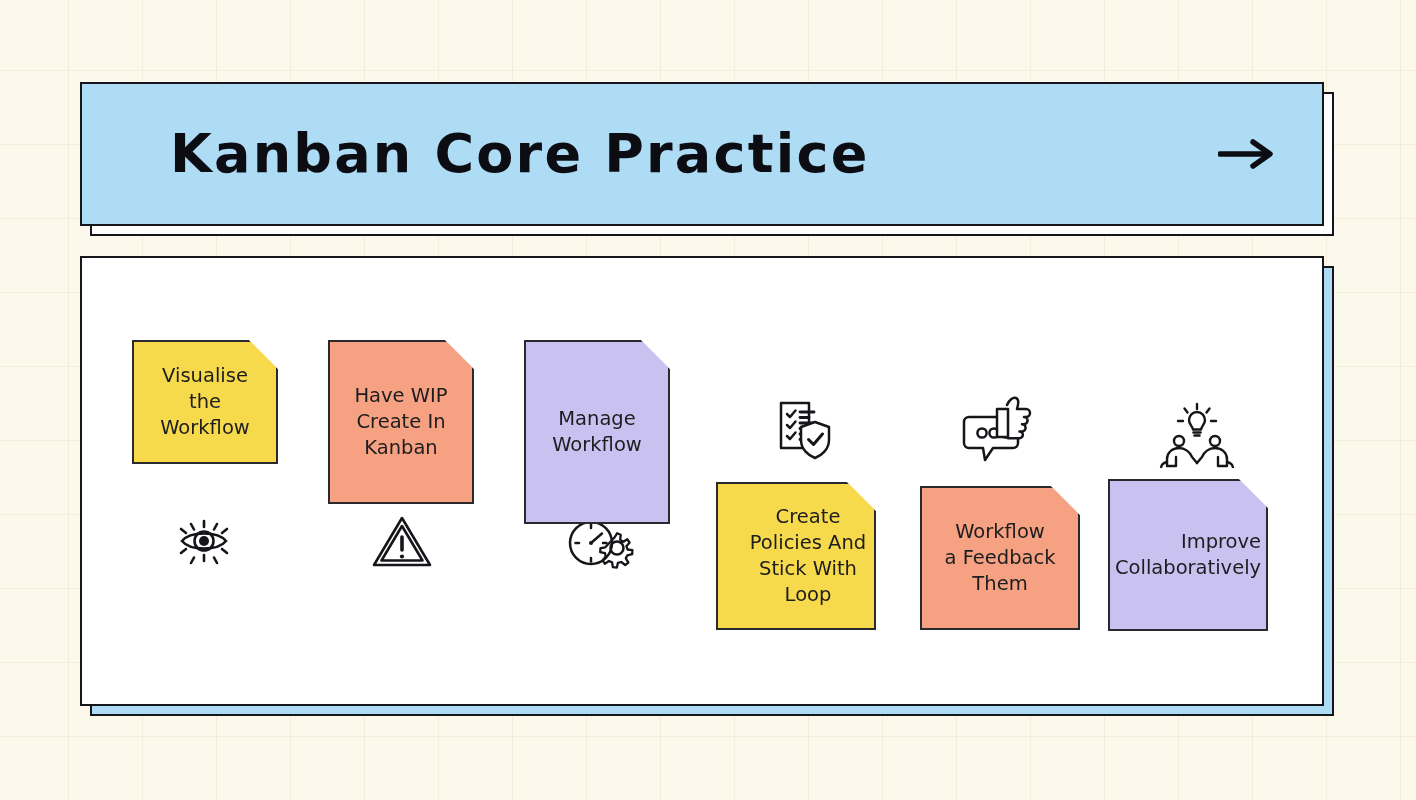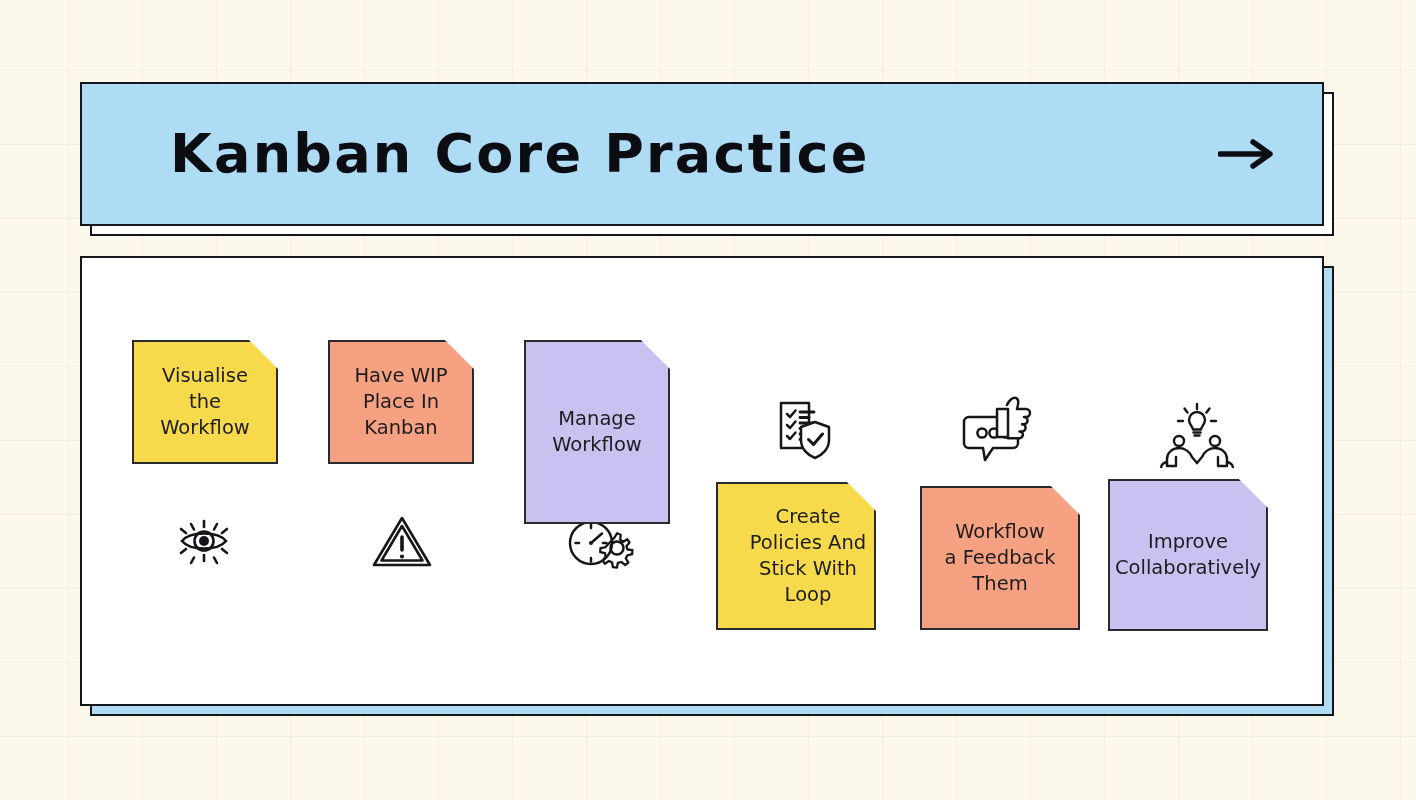--- a/index.html
+++ b/index.html
@@ -178,24 +178,24 @@
   <div class="cell-icon" style="left:304px; top:505px; height:72px;">
     <svg width="72" height="72" viewBox="0 0 72 72">
       <g stroke="#15161a" stroke-width="2.6" fill="none" stroke-linejoin="round" stroke-linecap="round">
         <path d="M36 13 L64 60 H8 Z"></path>
         <path d="M36 21 L56.5 55.5 H15.5 Z"></path>
         <path d="M36 32 V45" stroke-width="3.6"></path>
         <circle cx="36" cy="51.5" r="2.1" fill="#15161a" stroke="none"></circle>
       </g>
     </svg>
   </div>
-  <div class="note" style="left:328px; top:340px; height:124px; background:#F5A182;">
+  <div class="note" style="left:328px; top:340px; height:164px; background:#F5A182;">
     <span class="note-inner">
       <span>Have WIP</span><br>
-      <span>Place In</span><br>
+      <span>Create In</span><br>
       <span>Kanban</span>
     </span>
   </div>
 
   <div class="cell-icon" style="left:500px; top:503px; height:76px;">
     <svg width="80" height="76" viewBox="0 0 80 76">
       <g stroke="#15161a" stroke-width="2.5" fill="none" stroke-linecap="round" stroke-linejoin="round">
         <circle cx="33" cy="40" r="21"></circle>
         <path d="M29.5 16.5 h7" stroke-width="2.8"></path>
         <path d="M33 16.5 v2.5"></path>
@@ -279,20 +279,20 @@
         <circle cx="64" cy="45" r="5"></circle>
         <path d="M28 52 c-7 0 -12 5 -12 11 v7 h9 v-9"></path>
         <path d="M64 52 c7 0 12 5 12 11 v7 h-9 v-9"></path>
         <path d="M28 52 c6 0 11 4 13 9 l5 6"></path>
         <path d="M64 52 c-6 0 -11 4 -13 9 l-5 6"></path>
         <path d="M16 66 c-4 1 -6 3 -6 6"></path>
         <path d="M76 66 c4 1 6 3 6 6"></path>
       </g>
     </svg>
   </div>
-  <div class="note wide" style="left:1108px; top:479px; height:152px; background:#C9C2F0;">
+  <div class="note wide" style="left:1108px; top:479px; height:152px; background:#C9C2F0;text-align:right;">
     <span class="note-inner">
       <span>Improve</span><br>
       <span>Collaboratively</span>
     </span>
   </div>
 
 </div>
 
 </body></html>

